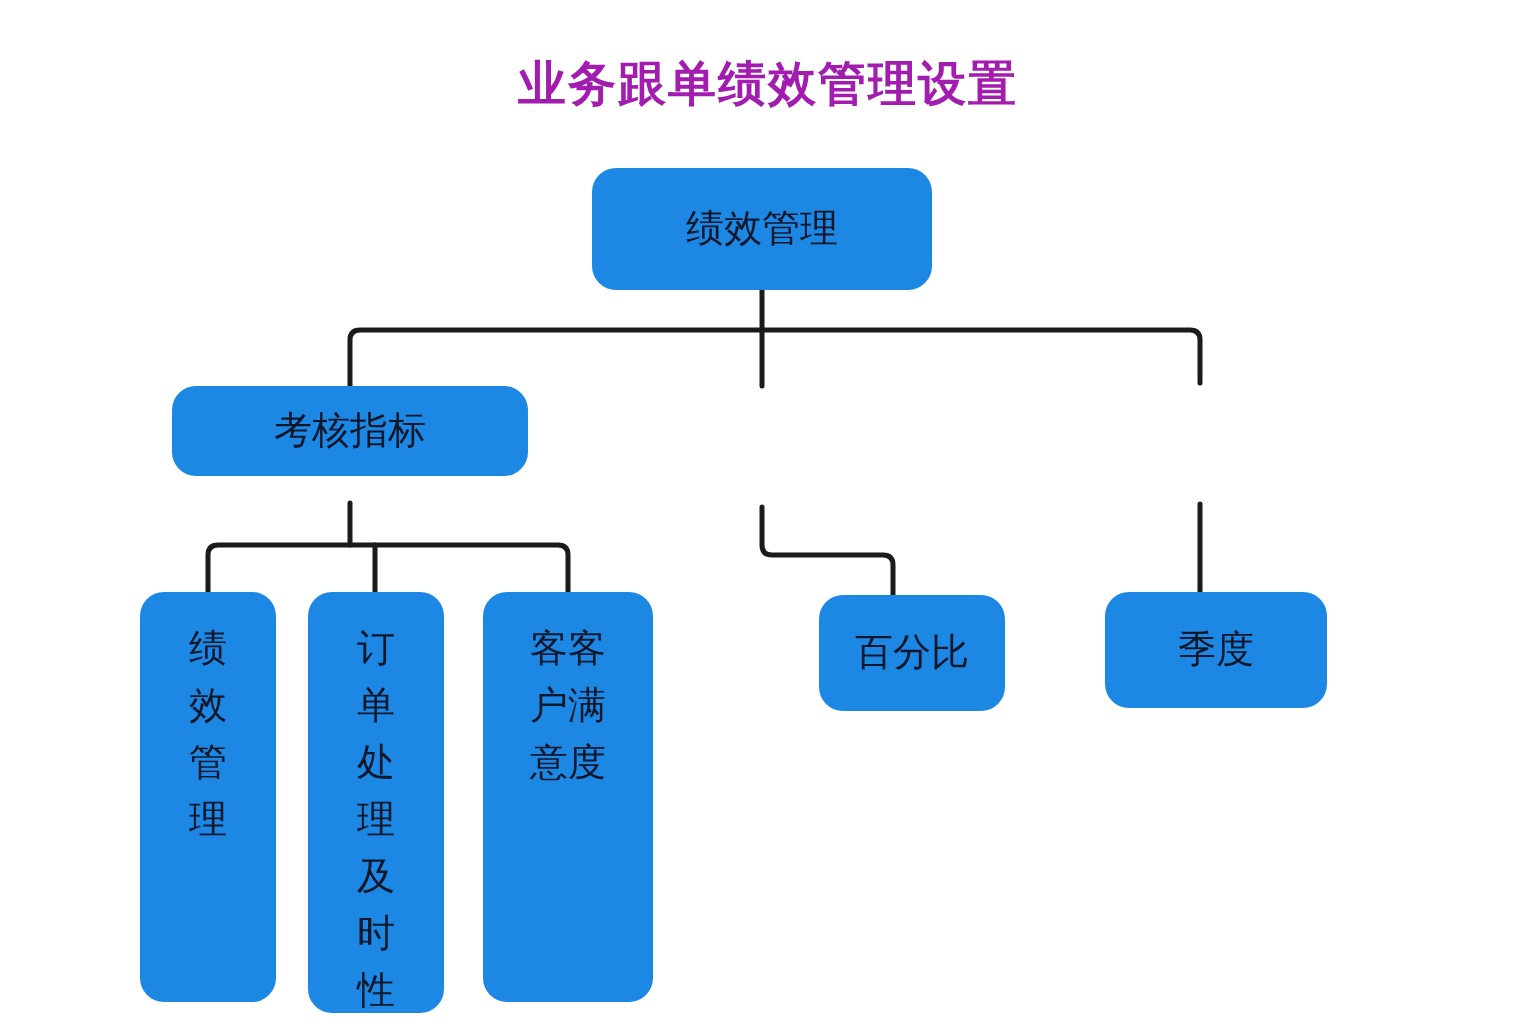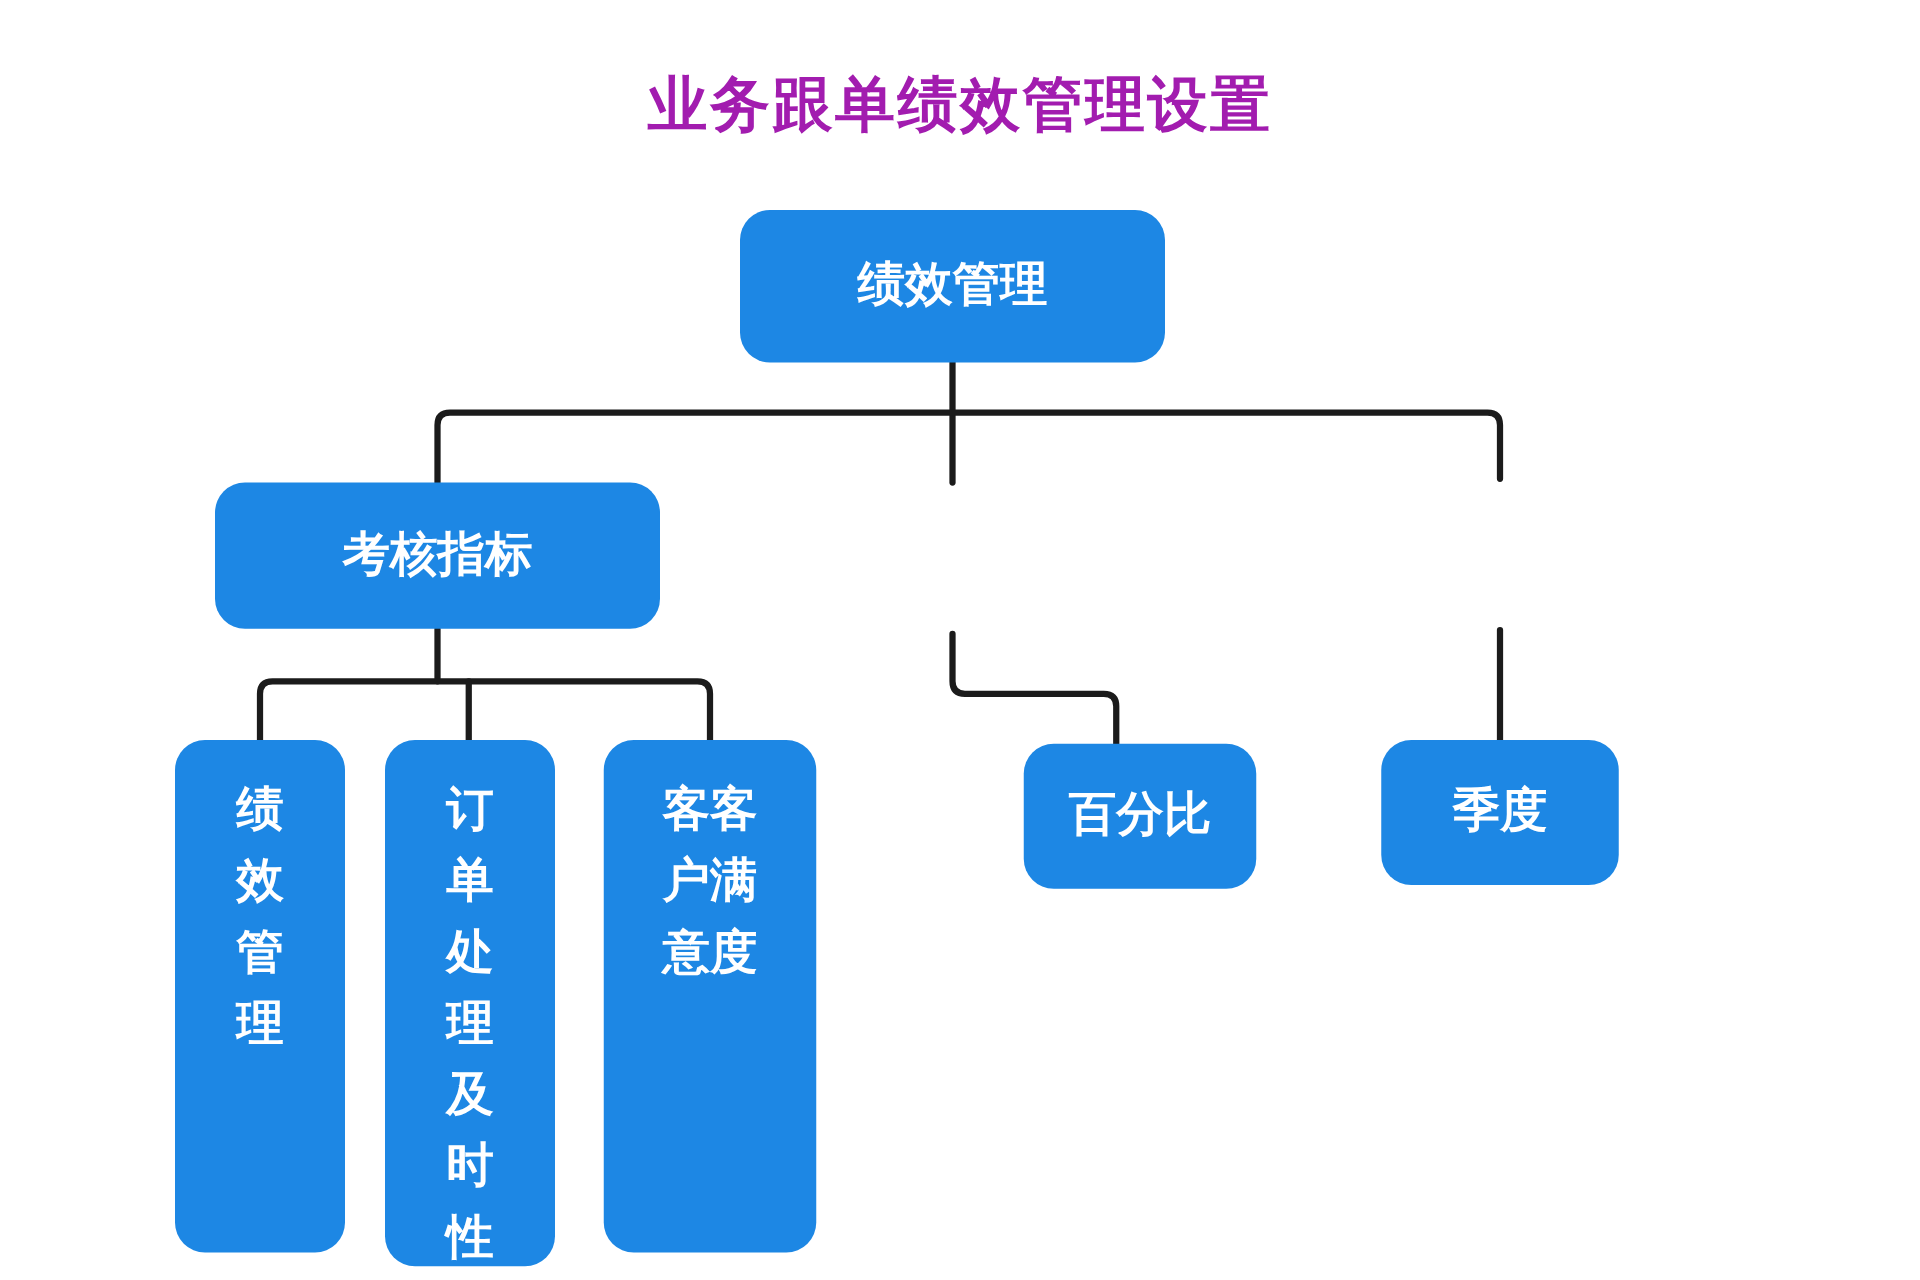--- a/index.html
+++ b/index.html
@@ -37,22 +37,22 @@
     fill: none;
     stroke: #1b1b1b;
     stroke-width: 5;
     stroke-linecap: round;
     stroke-linejoin: round;
   }
   .node {
     position: absolute;
     background: #1d87e4;
     border-radius: 24px;
-    color: #ffffff;
-    font-weight: 700;
+    color: #0f172a;
+    font-weight: 400;
     display: flex;
     align-items: center;
     justify-content: center;
     text-align: center;
     box-sizing: border-box;
   }
   .node .label {
     display: block;
     line-height: 1.45;
   }
@@ -91,21 +91,21 @@
 
     <path d="M762 507 L762 545 Q762 555 772 555 L883 555 Q893 555 893 565 L893 595"></path>
 
     <path d="M1200 504 L1200 592"></path>
   </svg>
 
   <div class="node h-node" style="left:592px; top:168px; width:340px; height:122px;">
     <span class="label">绩效管理</span>
   </div>
 
-  <div class="node h-node" style="left:172px; top:386px; width:356px; height:117px;">
+  <div class="node h-node" style="left:172px; top:386px; width:356px; height:90px;">
     <span class="label">考核指标</span>
   </div>
 
 
 
   <div class="node v-node" style="left:140px; top:592px; width:136px; height:410px;">
     <span class="label">绩效管理</span>
   </div>
 
   <div class="node v-node v-node-wide" style="left:483px; top:592px; width:170px; height:410px;">
@@ -113,17 +113,17 @@
   </div>
 
   <div class="node v-node" style="left:308px; top:592px; width:136px; height:421px;">
     <span class="label">订单处理及时性</span>
   </div>
 
   <div class="node h-node" style="left:800px; top:595px; width:186px; height:116px;margin-left:19px;">
     <span class="label">百分比</span>
   </div>
 
-  <div class="node h-node" style="left:1105px; top:592px; width:190px; height:116px;">
+  <div class="node h-node" style="left:1105px; top:592px; width:222px; height:116px;">
     <span class="label">季度</span>
   </div>
 
 </div>
 
 </body></html>

